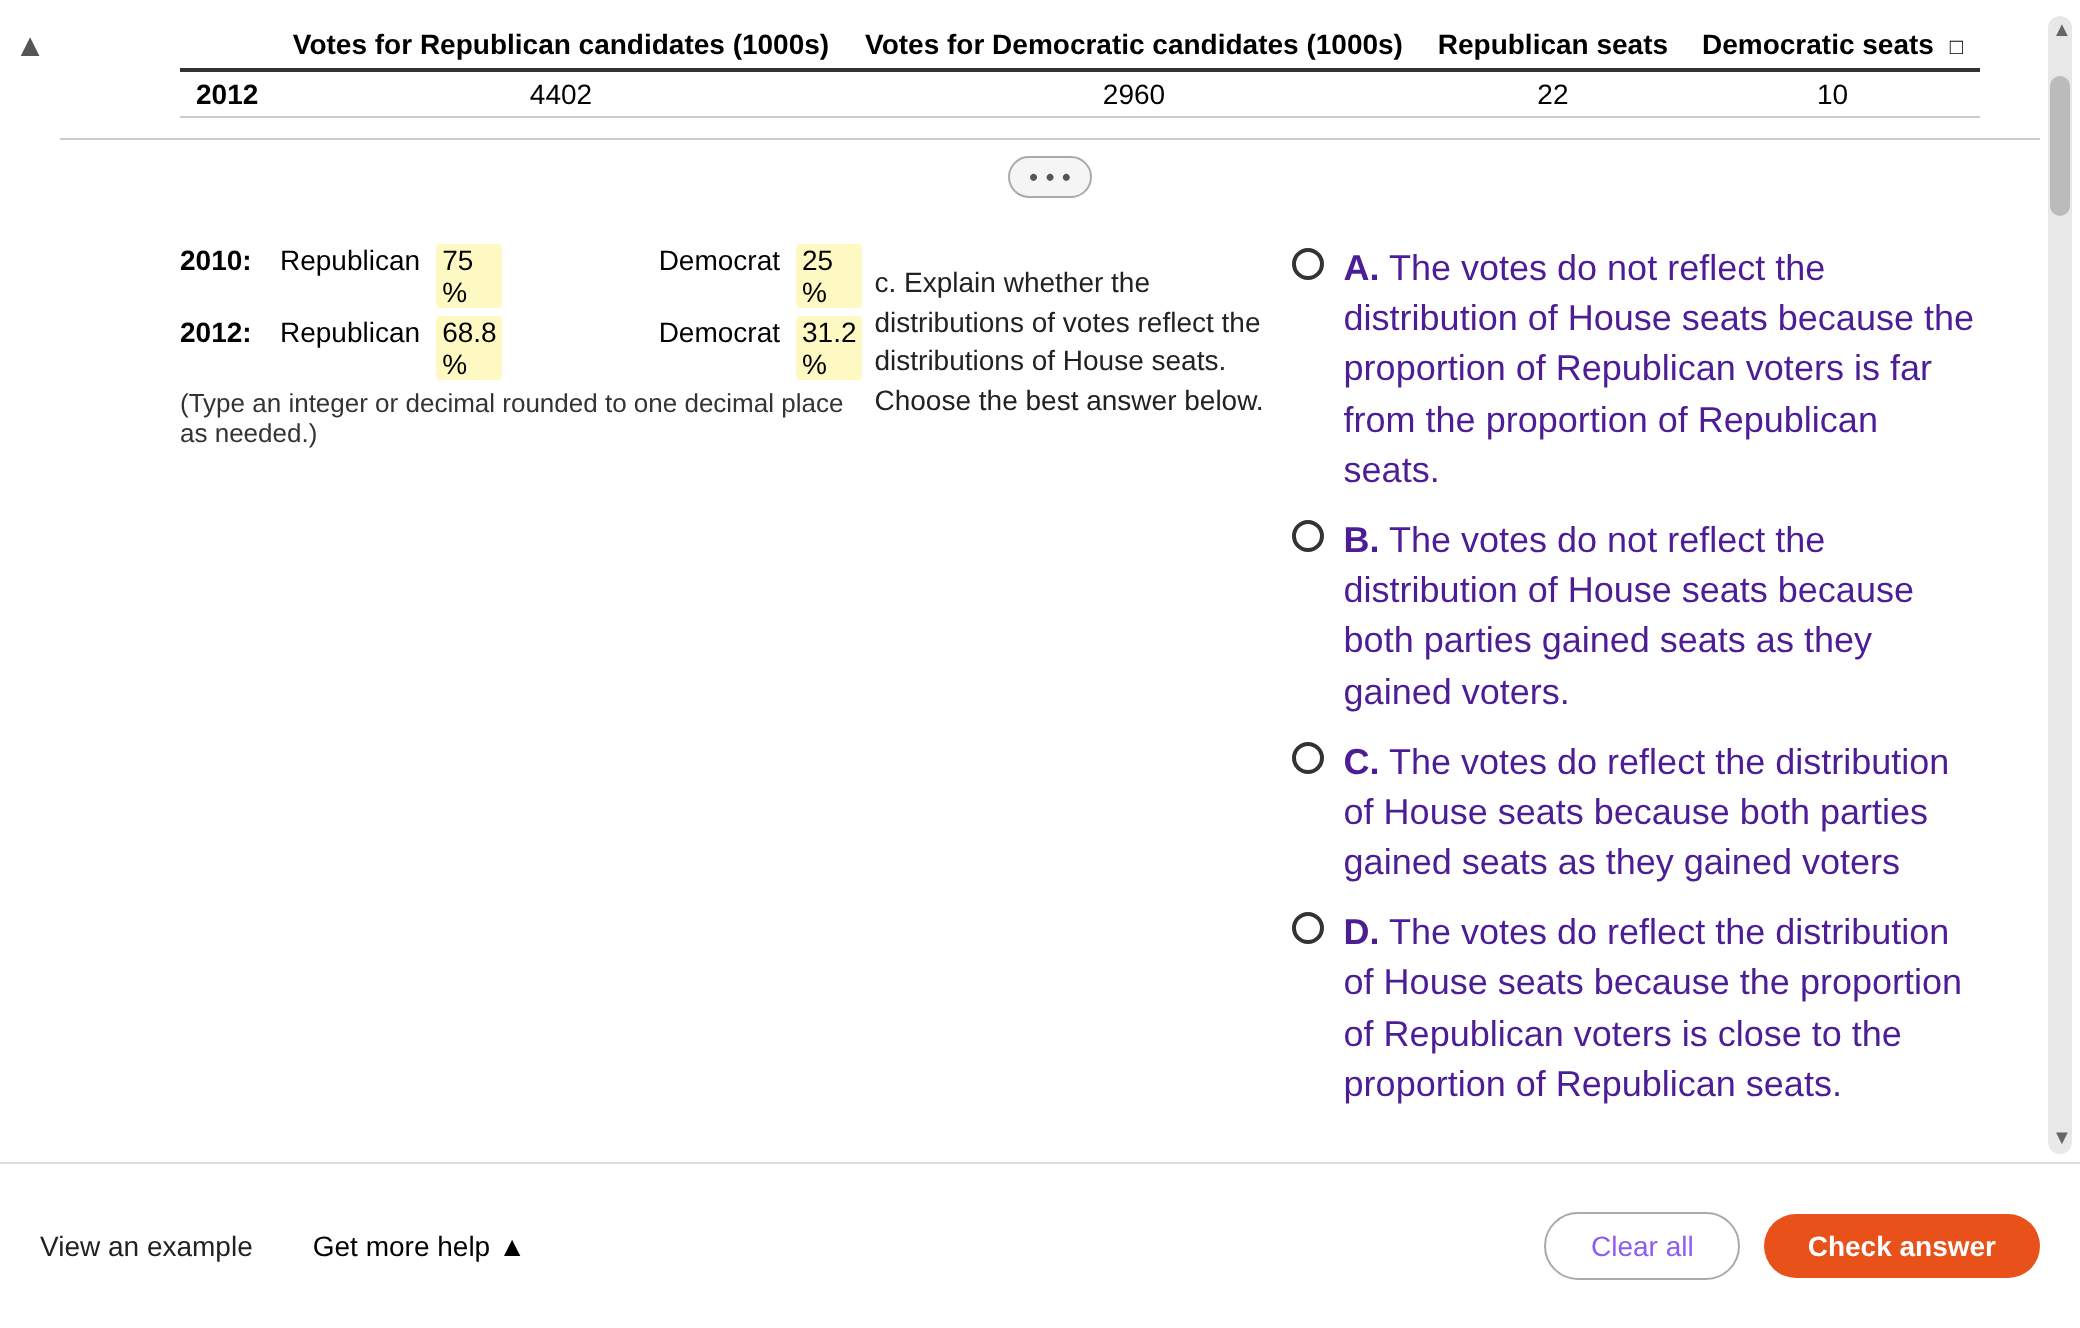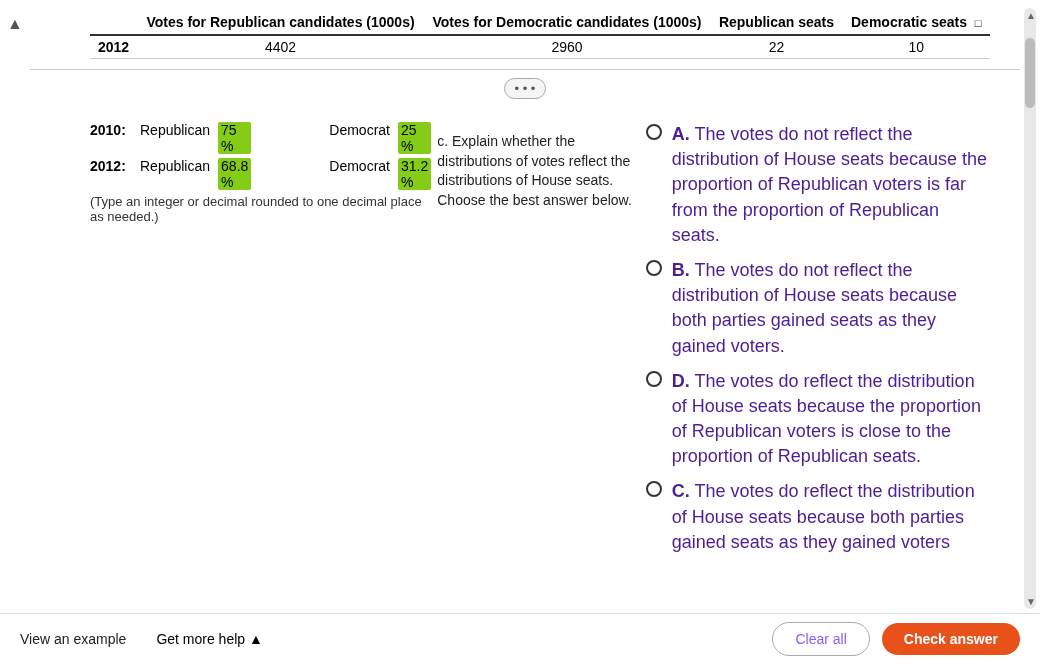--- a/index.html
+++ b/index.html
@@ -97,21 +97,21 @@
     .pct-year {
       font-weight: bold;
       min-width: 42px;
     }
 
     .pct-label {
       font-weight: normal;
     }
 
     .pct-value {
-      background: #84cc16;
+      background: #fef9c3;
       padding: 0 3px;
       border-radius: 2px;
       font-weight: normal;
     }
 
     .pct-dem-label {
       margin-left: 70px;
     }
 
     .type-note {
@@ -157,21 +157,21 @@
     }
 
     .option-letter {
       font-weight: bold;
     }
 
     .footer-bar {
       display: flex;
       align-items: center;
       justify-content: space-between;
-      padding: 8px 20px;
+      padding: 24px 20px;
       background: #fff;
       border-top: 1px solid #ddd;
     }
 
     .footer-left {
       display: flex;
       gap: 30px;
       align-items: center;
     }
 
@@ -327,30 +327,30 @@
             <div class="radio-circle"></div>
             <div class="option-text">
               <span class="option-letter">B.</span>
               <span>The votes do not reflect the distribution of House seats because both parties gained seats as they gained voters.</span>
             </div>
           </div>
 
           <div class="option-item">
             <div class="radio-circle"></div>
             <div class="option-text">
-              <span class="option-letter">D.</span>
-              <span>The votes do reflect the distribution of House seats because the proportion of Republican voters is close to the proportion of Republican seats.</span>
+              <span class="option-letter">C.</span>
+              <span>The votes do reflect the distribution of House seats because both parties gained seats as they gained voters</span>
             </div>
           </div>
 
           <div class="option-item">
             <div class="radio-circle"></div>
             <div class="option-text">
-              <span class="option-letter">C.</span>
-              <span>The votes do reflect the distribution of House seats because both parties gained seats as they gained voters</span>
+              <span class="option-letter">D.</span>
+              <span>The votes do reflect the distribution of House seats because the proportion of Republican voters is close to the proportion of Republican seats.</span>
             </div>
           </div>
 
         </div>
 
       </div>
     </div>
 
     <div class="right-scroll-col" style="padding-top:4px;">
       <div style="width:12px; height:100%; background:#e8e8e8; border-radius:6px; position:relative; margin: 4px 0;">

